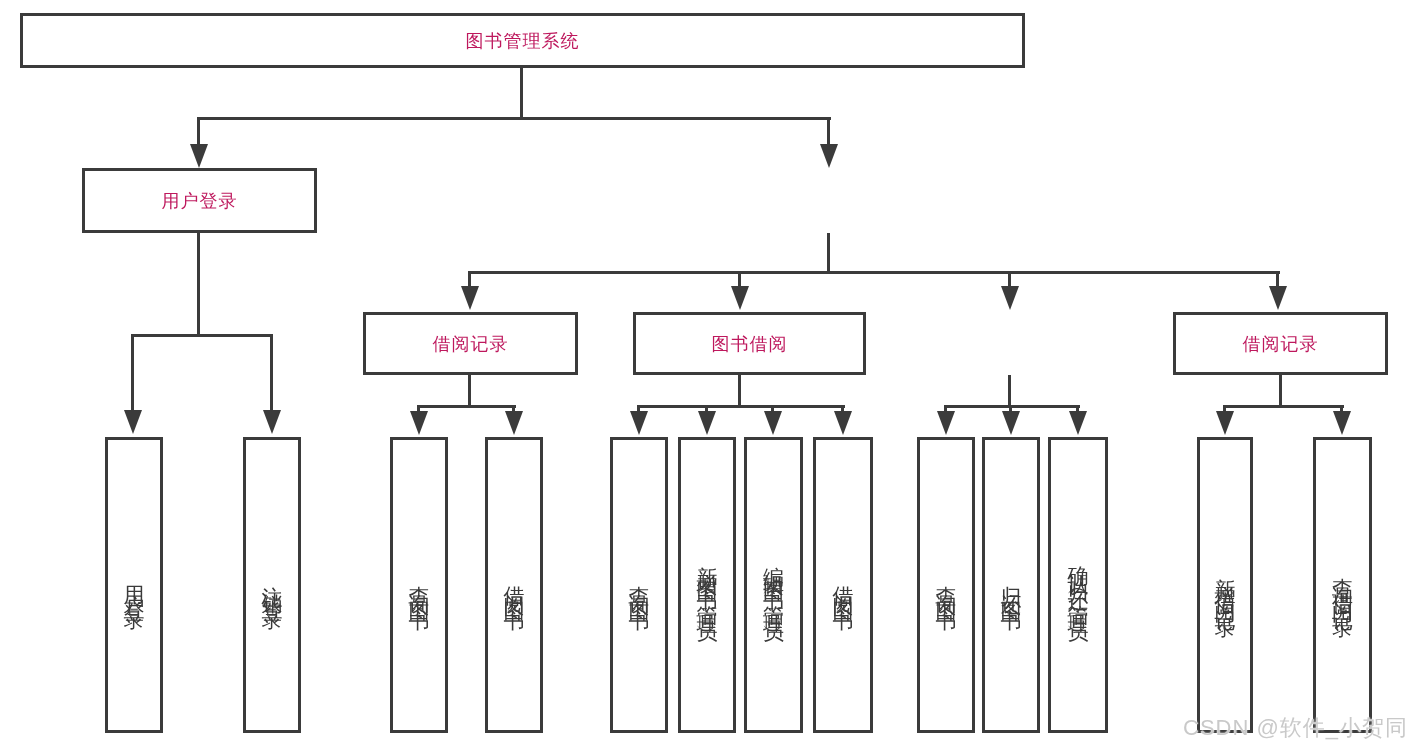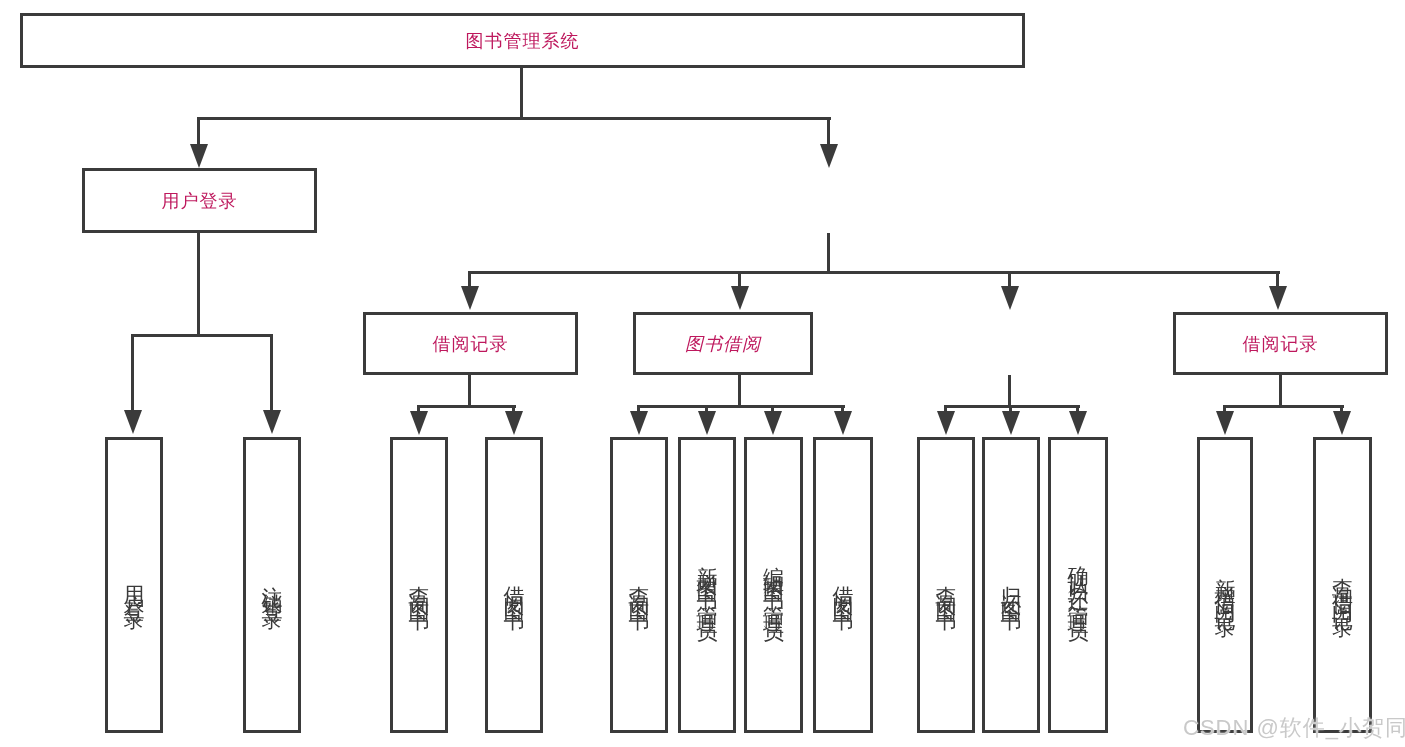--- a/index.html
+++ b/index.html
@@ -127,21 +127,21 @@
   <div class="vline" style="left:1340px; top:405px; height:8px;"></div>
   <div class="arrow" style="left:1333px; top:411px;"></div>
 
   <div class="box" style="left:20px;  top:13px;  width:1005px; height:55px;">图书管理系统</div>
 
   <div class="box" style="left:82px;  top:168px; width:235px; height:65px;">用户登录</div>
 
 
   <div class="box" style="left:363px;  top:312px; width:215px; height:63px;">借阅记录</div>
 
-  <div class="box" style="left:633px;  top:312px; width:180px; height:63px;font-style:italic;">图书借阅</div>
+  <div class="box" style="left:633px;  top:312px; width:233px; height:63px;">图书借阅</div>
 
 
   <div class="box" style="left:1173px; top:312px; width:215px; height:63px;">借阅记录</div>
 
   <div class="leaf" style="left:105px;  width:58px;">
     <span>用户登录</span>
   </div>
   <div class="leaf" style="left:243px;  width:58px;">
     <span>注销登录</span>
   </div>

